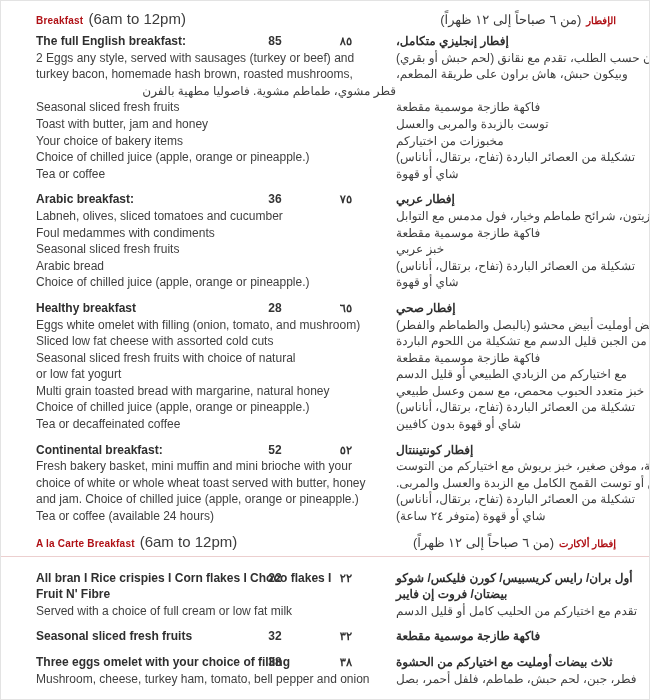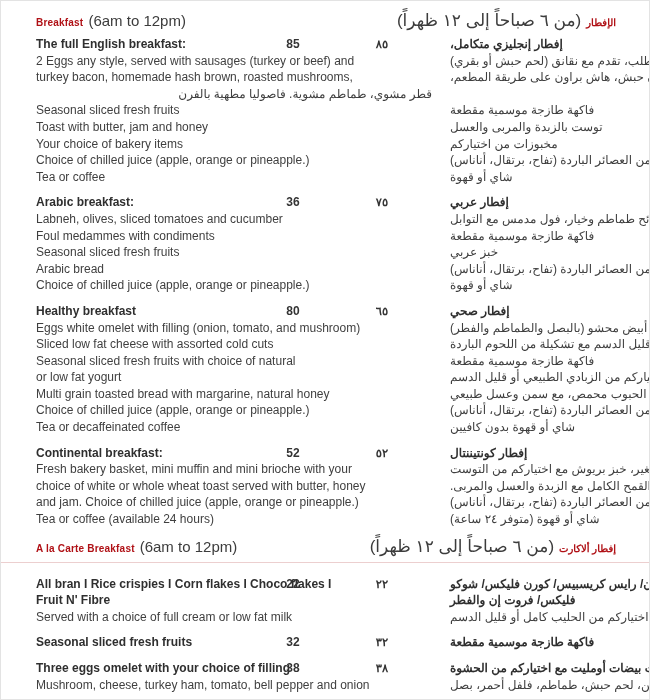--- a/index.html
+++ b/index.html
@@ -9,28 +9,28 @@
     width:650px; height:700px; overflow:hidden; background:#fff;
     border:1px solid #e3e3e3;
     padding:9px 33px 0 35px;
   }
   .section + .section { margin-top:8px; }
   .sec-header { display:flex; justify-content:space-between; align-items:baseline; margin-bottom:5px; }
   .hdr-en, .hdr-ar { display:inline-block; }
   .sec-title { color:#b01116; font-weight:700; font-size:10px; letter-spacing:.2px; }
   .sec-hours { font-size:15px; color:#3c3c3c; }
   .hdr-en .sec-hours { margin-left:5px; }
-  .hdr-ar .sec-hours { margin-right:5px; font-size:17px; }
+  .hdr-ar .sec-hours { margin-right:5px; font-size:13px; }
   .divider { border-top:1px solid #eccfcf; margin:3px -33px 13px -35px; }
   .item { margin-bottom:9px; }
   .item:last-child { margin-bottom:0; }
   .row {
     display:grid;
     grid-template-columns:218px 42px 100px 1fr;
-    line-height:16.6px; font-size:12px; color:#3f3f3f;gap:18px;
+    line-height:16.6px; font-size:12px; color:#3f3f3f;
   }
   .cell-en { white-space:nowrap; }
   .cell-price { text-align:center; font-weight:700; color:#343434; }
   .cell-price-ar { text-align:center; font-weight:700; font-size:11.5px; color:#343434; }
   .cell-ar { text-align:left; white-space:nowrap; }
   .b { font-weight:700; color:#2f2f2f; }
 </style>
 </head>
 <body>
 
@@ -130,21 +130,21 @@
           <div class="row">
             <div class="cell-en">Choice of chilled juice (apple, orange or pineapple.)</div>
             <div class="cell-price"></div>
             <div class="cell-price-ar"></div>
             <div class="cell-ar" dir="rtl">شاي أو قهوة</div>
           </div>
         </div>
         <div class="item">
           <div class="row">
             <div class="cell-en b">Healthy breakfast</div>
-            <div class="cell-price">80</div>
+            <div class="cell-price">28</div>
             <div class="cell-price-ar">٦٥</div>
             <div class="cell-ar b" dir="rtl">إفطار صحي</div>
           </div>
           <div class="row">
             <div class="cell-en">Eggs white omelet with filling (onion, tomato, and mushroom)</div>
             <div class="cell-price"></div>
             <div class="cell-price-ar"></div>
             <div class="cell-ar" dir="rtl">بيض أومليت أبيض محشو (بالبصل والطماطم والفطر)</div>
           </div>
           <div class="row">
@@ -227,21 +227,21 @@
           <div class="row">
             <div class="cell-en b">All bran I Rice crispies I Corn flakes I Choco flakes I</div>
             <div class="cell-price">22</div>
             <div class="cell-price-ar">٢٢</div>
             <div class="cell-ar b" dir="rtl">أول بران/ رايس كريسبيس/ كورن فليكس/ شوكو</div>
           </div>
           <div class="row">
             <div class="cell-en b">Fruit N' Fibre</div>
             <div class="cell-price"></div>
             <div class="cell-price-ar"></div>
-            <div class="cell-ar b" dir="rtl">فليكس/ فروت إن والفطر</div>
+            <div class="cell-ar b" dir="rtl">بيضتان/ فروت إن فايبر</div>
           </div>
           <div class="row">
             <div class="cell-en">Served with a choice of full cream or low fat milk</div>
             <div class="cell-price"></div>
             <div class="cell-price-ar"></div>
             <div class="cell-ar" dir="rtl">تقدم مع اختياركم من الحليب كامل أو قليل الدسم</div>
           </div>
         </div>
         <div class="item">
           <div class="row">

